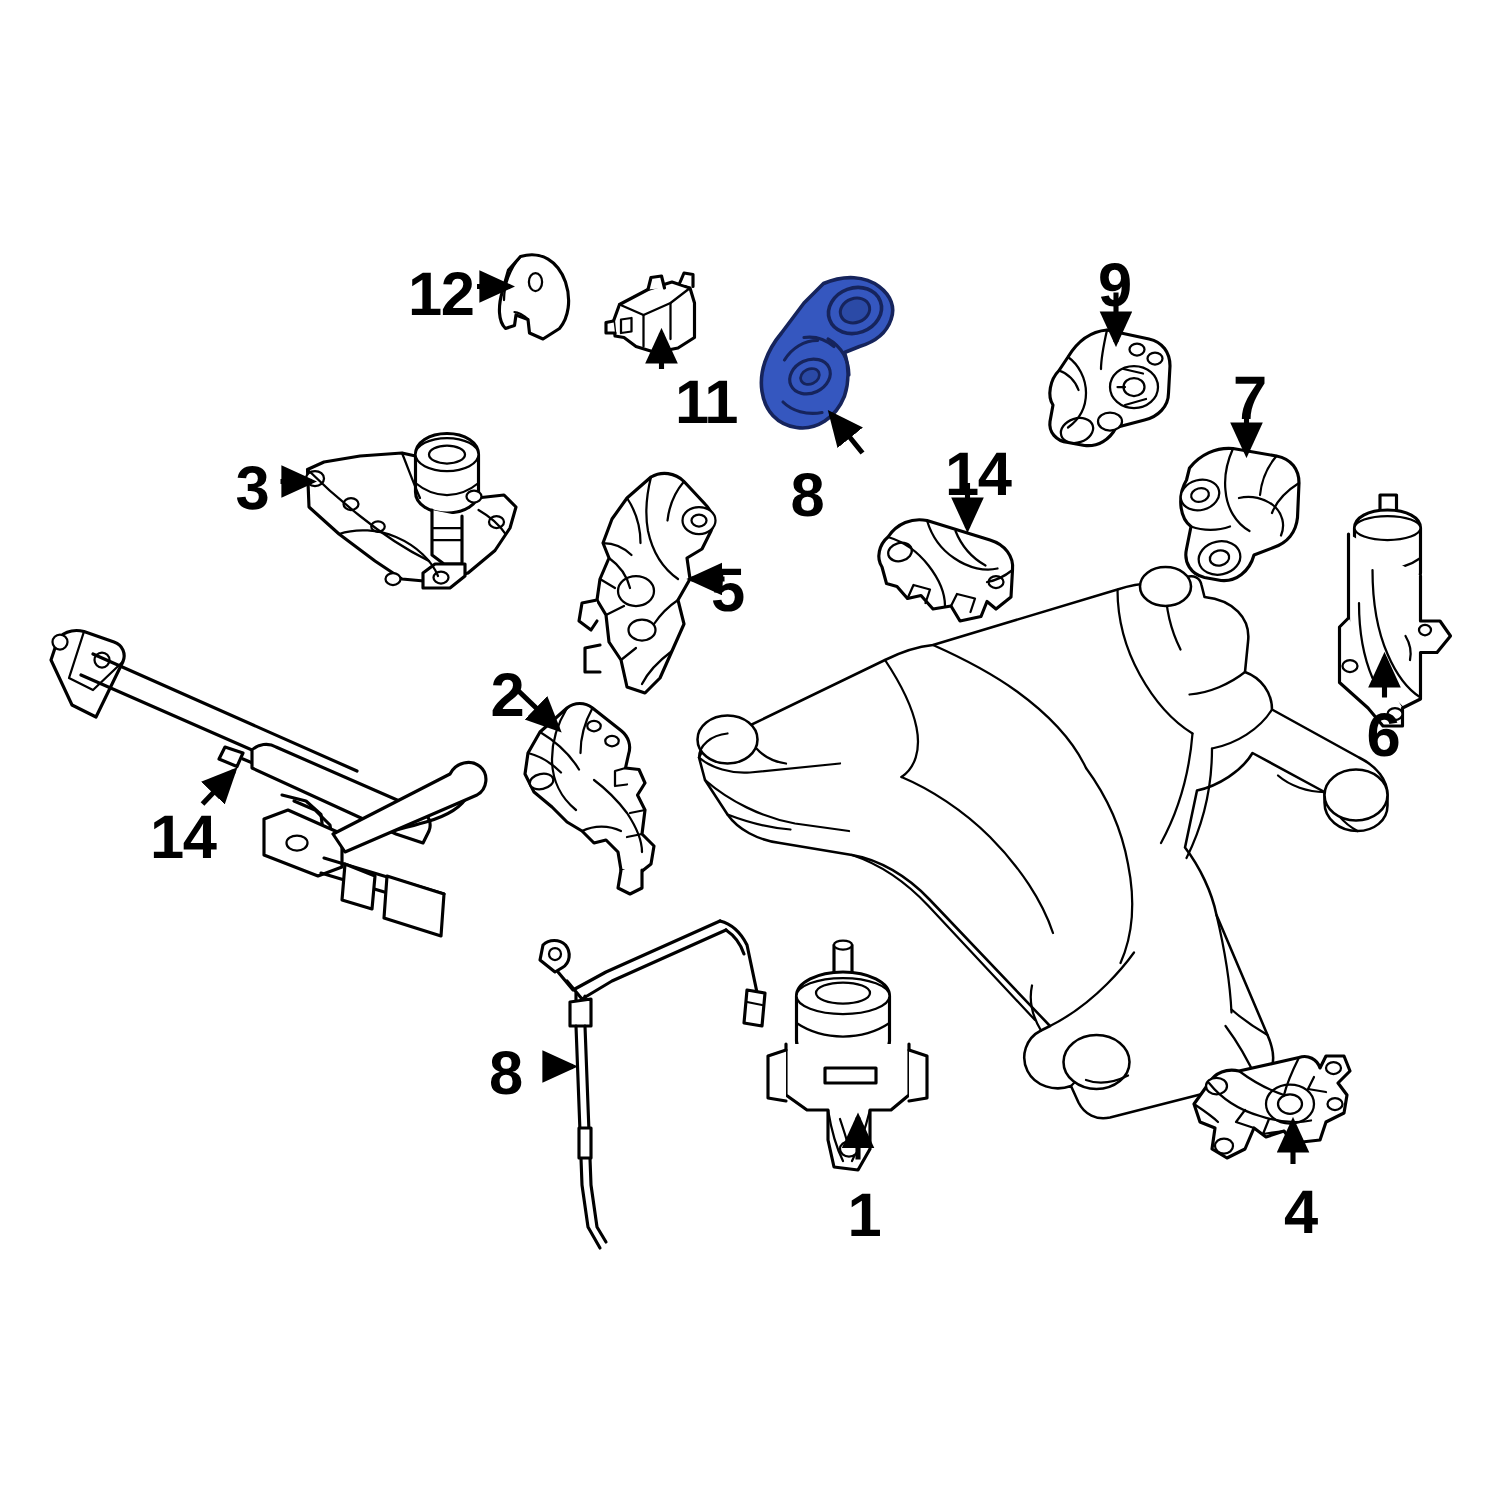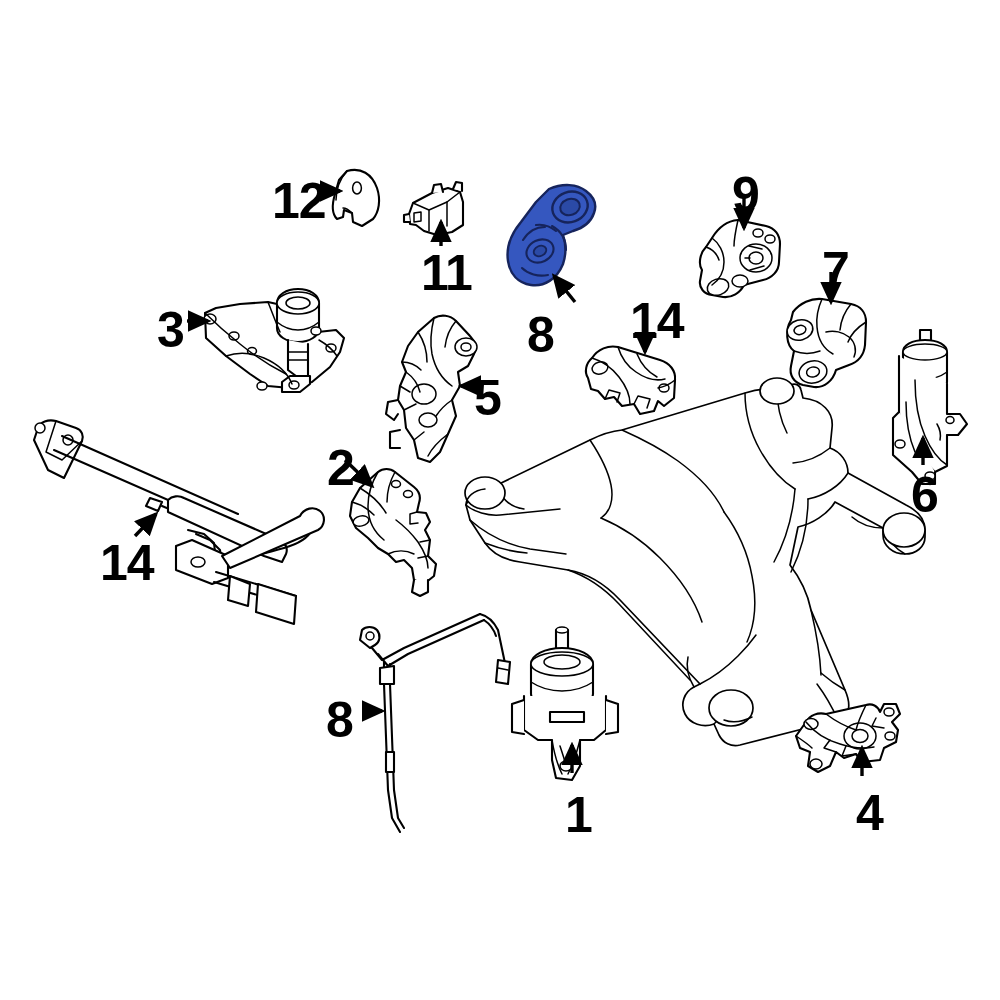--- a/index.html
+++ b/index.html
@@ -2,21 +2,21 @@
 <html><head>
 <meta charset="utf-8">
 <style>
   html,body{margin:0;padding:0;background:#ffffff;}
   body{width:1000px;height:1000px;overflow:hidden;font-family:"Liberation Sans",sans-serif;}
   #stage{position:relative;width:1000px;height:1000px;background:#ffffff;}
   svg#diagram{position:absolute;left:0;top:0;width:1000px;height:1000px;}
   .lbl{
     position:absolute;
     font-family:"Liberation Sans",sans-serif;
-    font-size:50px;
+    font-size:41px;
     font-weight:700;
     color:#000000;
     line-height:1;
     letter-spacing:-1px;
     user-select:none;
     white-space:nowrap;
   }
 </style>
 </head>
 <body>
@@ -398,18 +398,18 @@
 <div class="lbl" style="left:565px;top:790px">1</div>
 <div class="lbl" style="left:327px;top:443px">2</div>
 <div class="lbl" style="left:157px;top:305px">3</div>
 <div class="lbl" style="left:856px;top:788px">4</div>
 <div class="lbl" style="left:474px;top:373px">5</div>
 <div class="lbl" style="left:911px;top:470px">6</div>
 <div class="lbl" style="left:822px;top:245px">7</div>
 <div class="lbl" style="left:527px;top:310px">8</div>
 <div class="lbl" style="left:732px;top:170px">9</div>
 <div class="lbl" style="left:630px;top:296px">14</div>
-<div class="lbl" style="left:421px;top:248px">11</div>
+<div class="lbl" style="left:450px;top:248px">11</div>
 <div class="lbl" style="left:272px;top:176px">12</div>
 <div class="lbl" style="left:326px;top:695px">8</div>
 <div class="lbl" style="left:100px;top:538px">14</div>
 
 </div>
 
 </body></html>

